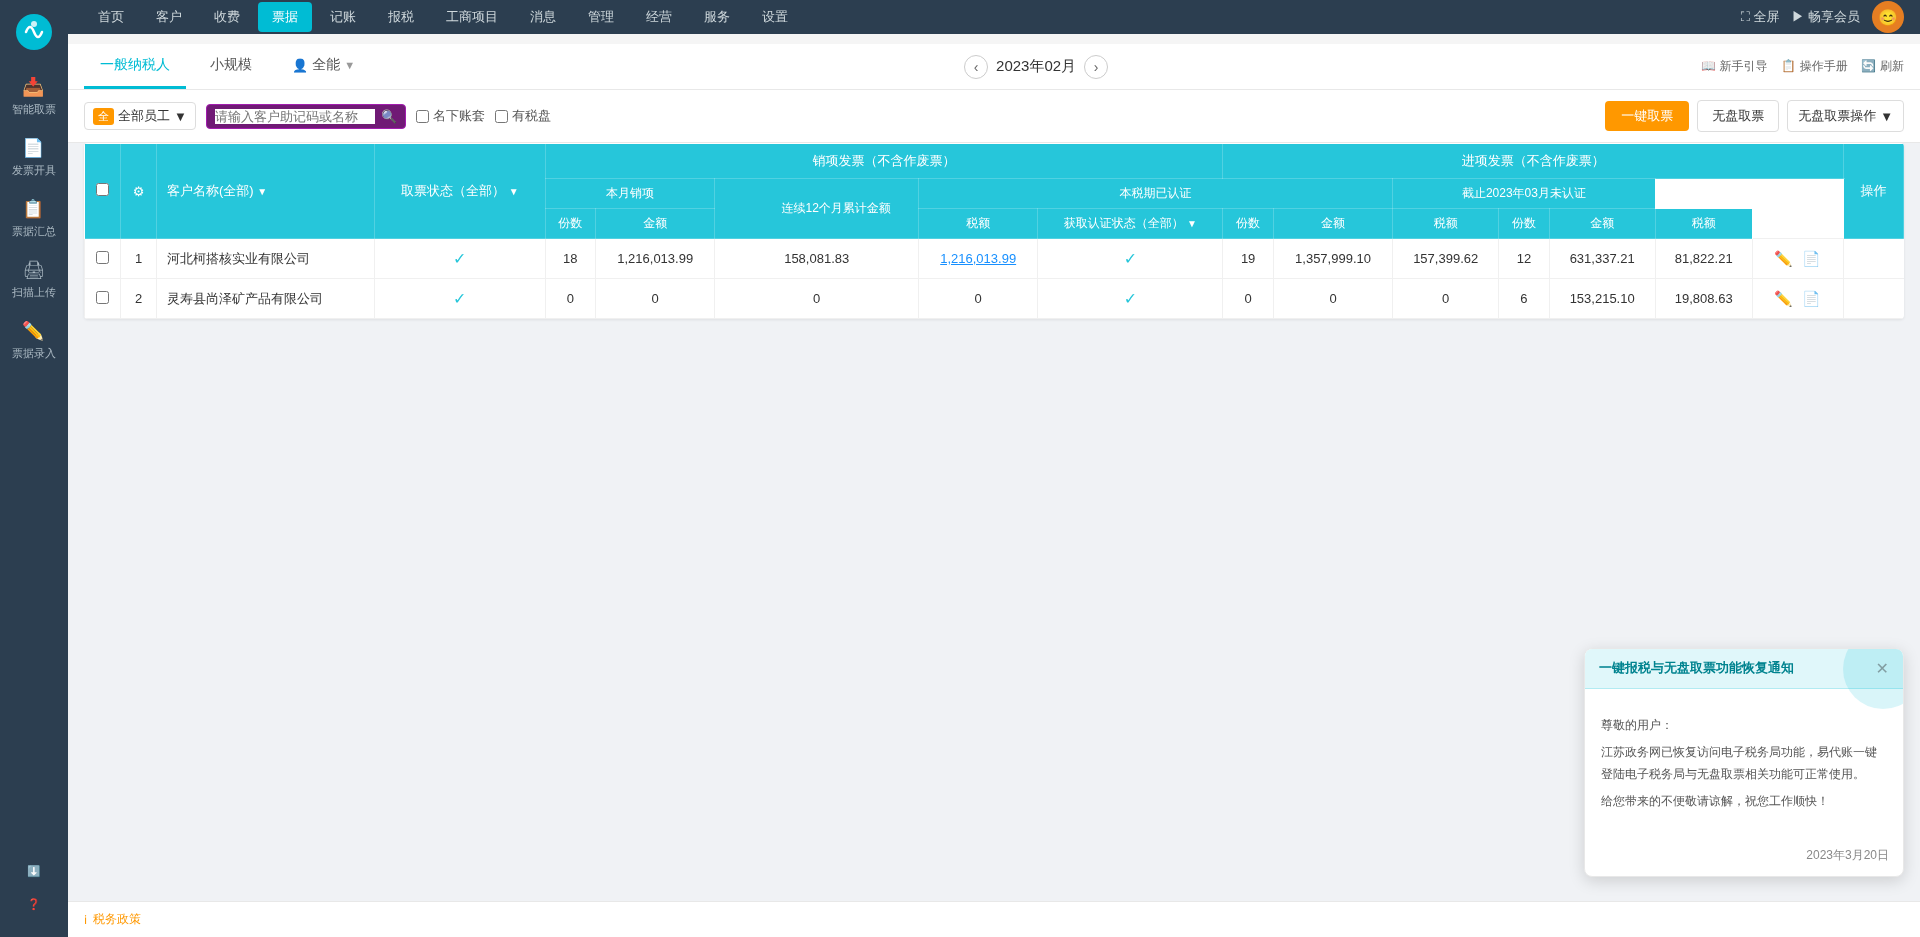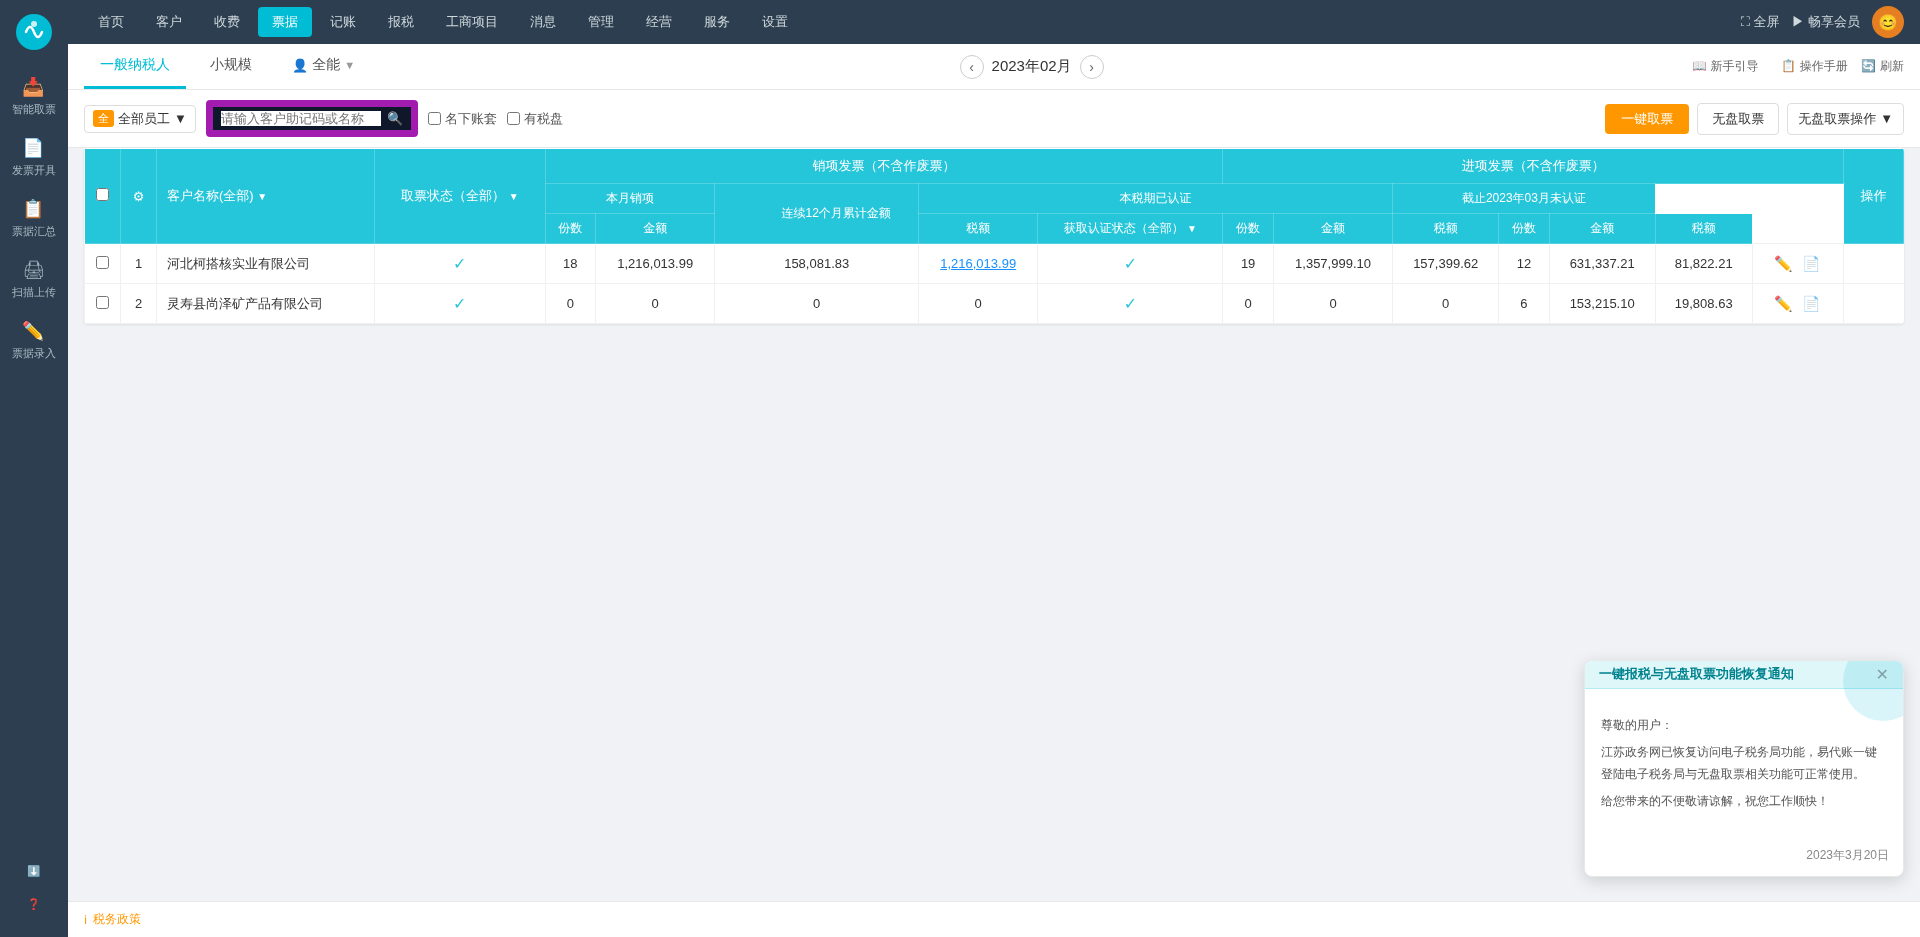--- a/index.html
+++ b/index.html
@@ -24,21 +24,21 @@
     .sidebar-bottom {
       margin-top: auto; width: 100%; display: flex; flex-direction: column; align-items: center; padding-bottom: 16px;
     }
     .sidebar-bottom-icon {
       width: 100%; display: flex; flex-direction: column; align-items: center;
       padding: 10px 4px; color: #aab8c2; font-size: 11px; gap: 4px; cursor: pointer;
     }
 
     
     .topnav {
-      position: fixed; left: 68px; top: 0; right: 0; height: 44px;
+      position: fixed; left: 68px; top: 0; right: 0; height: 34px;
       background: #2c3e50; display: flex; align-items: center; z-index: 99;
       padding: 0 16px; gap: 4px;
     }
     .topnav-item {
       color: #cfd8dc; font-size: 13px; padding: 6px 14px; cursor: pointer;
       border-radius: 4px; white-space: nowrap;
     }
     .topnav-item.active {
       background: #00bcd4; color: #fff; border-radius: 4px;
     }
@@ -83,22 +83,22 @@
       border-bottom: 1px solid #e8e8e8; flex-wrap: wrap;
     }
     .toolbar-select {
       display: flex; align-items: center; gap: 4px; border: 1px solid #ddd; border-radius: 4px;
       padding: 4px 8px; background: #fff; cursor: pointer; font-size: 13px; color: #333; white-space: nowrap;
     }
     .toolbar-select .label-badge {
       background: #ff9800; color: #fff; font-size: 11px; padding: 1px 5px; border-radius: 3px;
     }
     .search-input-wrap {
-      display: flex; align-items: flex-end; border: 7px solid #a21caf; border-radius: 4px;
-      padding: 4px 8px; background: #0f172a; gap: 6px; min-width: 200px;
+      display: flex; align-items: flex-end; border: 1px solid #a21caf; border-radius: 4px;
+      padding: 4px 8px; background: #701a75; gap: 6px; min-width: 200px;
     }
     .search-input-wrap input {
       border: none; outline: none; font-size: 13px; color: #666; width: 160px;
     }
     .search-icon { color: #999; cursor: pointer; }
     .checkbox-item { display: flex; align-items: center; gap: 4px; font-size: 13px; color: #555; cursor: pointer; }
     .checkbox-item input { cursor: pointer; }
     .toolbar-right { margin-left: auto; display: flex; align-items: center; gap: 8px; }
     .btn-primary {
       background: #ff9800; color: #fff; border: none; border-radius: 4px;
@@ -145,21 +145,21 @@
     .check-icon { color: #26c6da; font-size: 16px; }
     .action-btn { color: #666; cursor: pointer; font-size: 15px; margin: 0 3px; }
 
     
     .notification-popup {
       position: fixed; right: 16px; bottom: 60px; width: 320px;
       background: #fff; border: 1px solid #e8e8e8; border-radius: 8px;
       box-shadow: 0 4px 16px rgba(0,0,0,0.15); z-index: 200; overflow: hidden;
     }
     .popup-header {
-      background: #e0f7fa; padding: 4px 14px; display: flex; align-items: center; justify-content: space-between;
+      background: #e0f7fa; padding: 10px 14px; display: flex; align-items: center; justify-content: space-between;
       border-bottom: 1px solid #b2ebf2;
     }
     .popup-title { font-size: 13px; font-weight: 600; color: #00838f; }
     .popup-close { cursor: pointer; color: #999; font-size: 16px; }
     .popup-body { padding: 26px 16px; font-size: 12px; color: #555; line-height: 1.8; }
     .popup-footer { padding: 8px 14px 12px; font-size: 12px; color: #888; text-align: right; }
 
     
     .bottom-bar {
       position: fixed; bottom: 0; left: 68px; right: 0; height: 36px;
@@ -268,21 +268,21 @@
       <div class="date-nav-btn">
         <span>›</span>
       </div>
     </div>
 
     <div style="margin-left: auto; display:flex; align-items:center; gap:14px; font-size:12px; color:#666;">
       <span style="cursor:pointer;">
         <span>📖</span>
         <span>新手引导</span>
       </span>
-      <span style="cursor:pointer;margin-left:9px;">
+      <span style="cursor:pointer;">
         <span>📋</span>
         <span>操作手册</span>
       </span>
       <span style="cursor:pointer;">
         <span>🔄</span>
         <span>刷新</span>
       </span>
     </div>
   </div>
 

